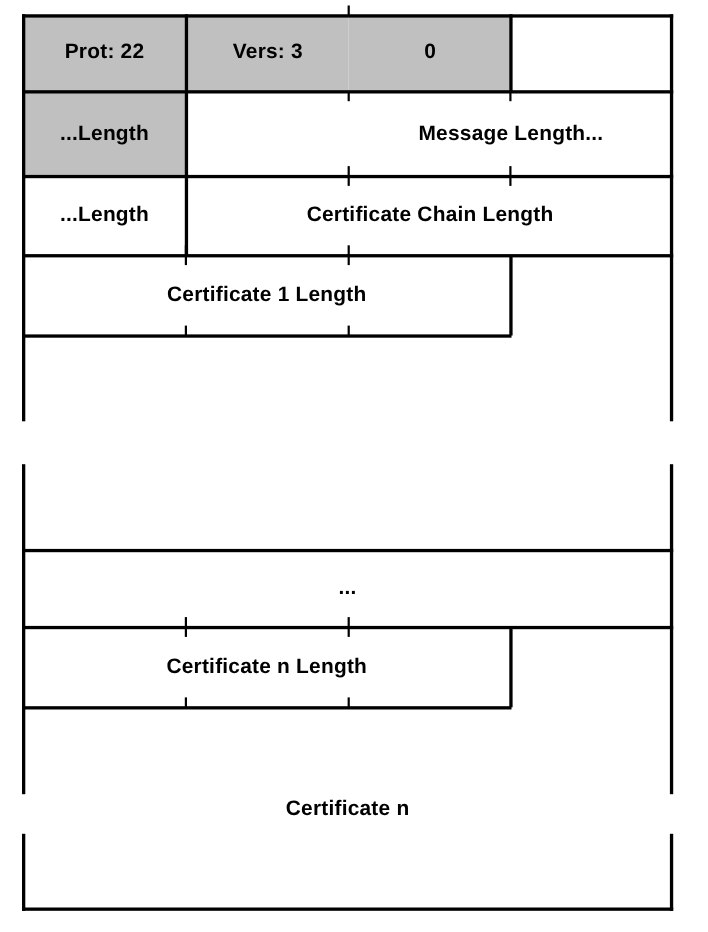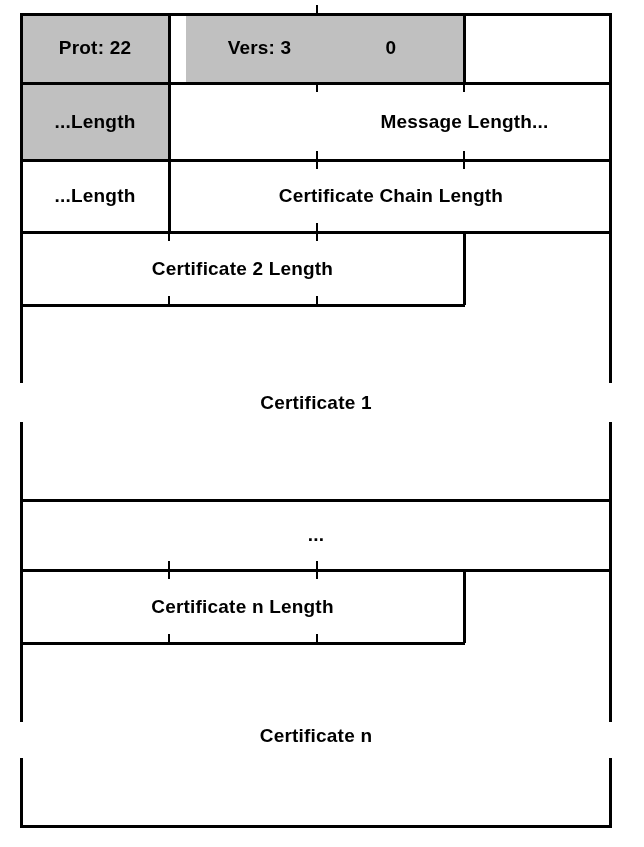--- a/index.html
+++ b/index.html
@@ -58,21 +58,21 @@
   }
 </style>
 </head>
 <body>
 
 <div id="diagram">
 
   <div class="cell shaded t-hdr" style="left:20px;  top:13px; width:150px; height:70px;">
     <span>Prot: 22</span>
   </div>
-  <div class="cell shaded t-hdr" style="left:186px; top:13px; width:147px; height:70px;text-align:center;">
+  <div class="cell shaded t-hdr" style="left:170px; top:13px; width:147px; height:70px;text-align:center;">
     <span>Vers: 3</span>
   </div>
   <div class="cell shaded t-hdr" style="left:317px; top:13px; width:148px; height:70px;">
     <span>0</span>
   </div>
 
   <div class="cell shaded t-hdr" style="left:20px;  top:83px; width:150px; height:77px;">
     <span>...Length</span>
   </div>
   <div class="cell plain t-hdr" style="left:317px; top:83px; width:295px; height:77px;justify-content:center;">
@@ -80,26 +80,23 @@
   </div>
 
   <div class="cell plain t-hdr" style="left:20px;  top:160px; width:150px; height:72px;">
     <span>...Length</span>
   </div>
   <div class="cell plain t-hdr" style="left:170px; top:160px; width:442px; height:72px;">
     <span>Certificate Chain Length</span>
   </div>
 
   <div class="cell plain t-hdr" style="left:20px; top:232px; width:445px; height:73px;">
-    <span>Certificate 2 Length</span>
+    <span>Certificate 1 Length</span>
   </div>
 
-  <div class="cell plain t-big" style="left:20px; top:305px; width:592px; height:195px;">
-    <span>Certificate 1</span>
-  </div>
 
   <div class="cell plain t-big" style="left:20px; top:500px; width:592px; height:70px;">
     <span>...</span>
   </div>
 
   <div class="cell plain t-big" style="left:20px; top:643px; width:592px; height:185px;">
     <span>Certificate n</span>
   </div>
 
   <div class="cell plain t-hdr" style="left:20px; top:570px; width:445px; height:73px;">

